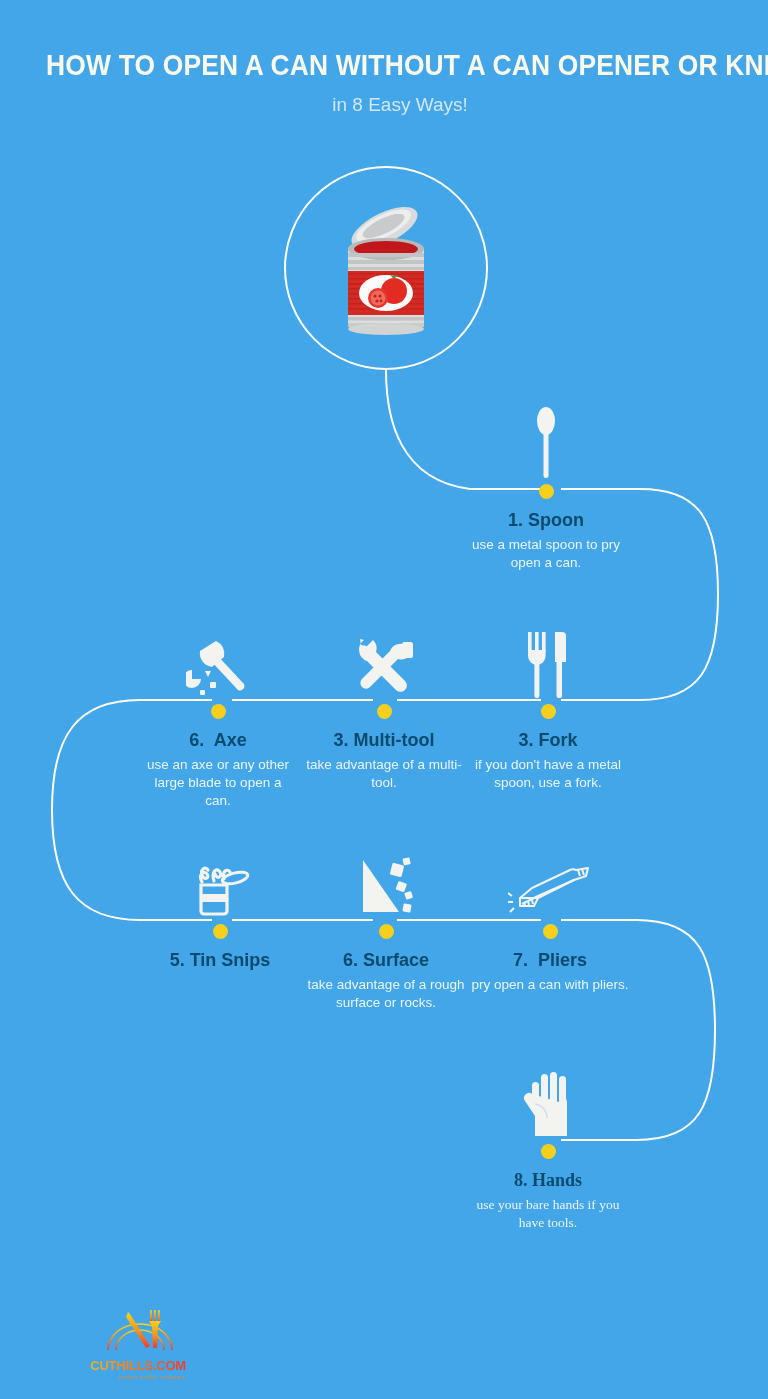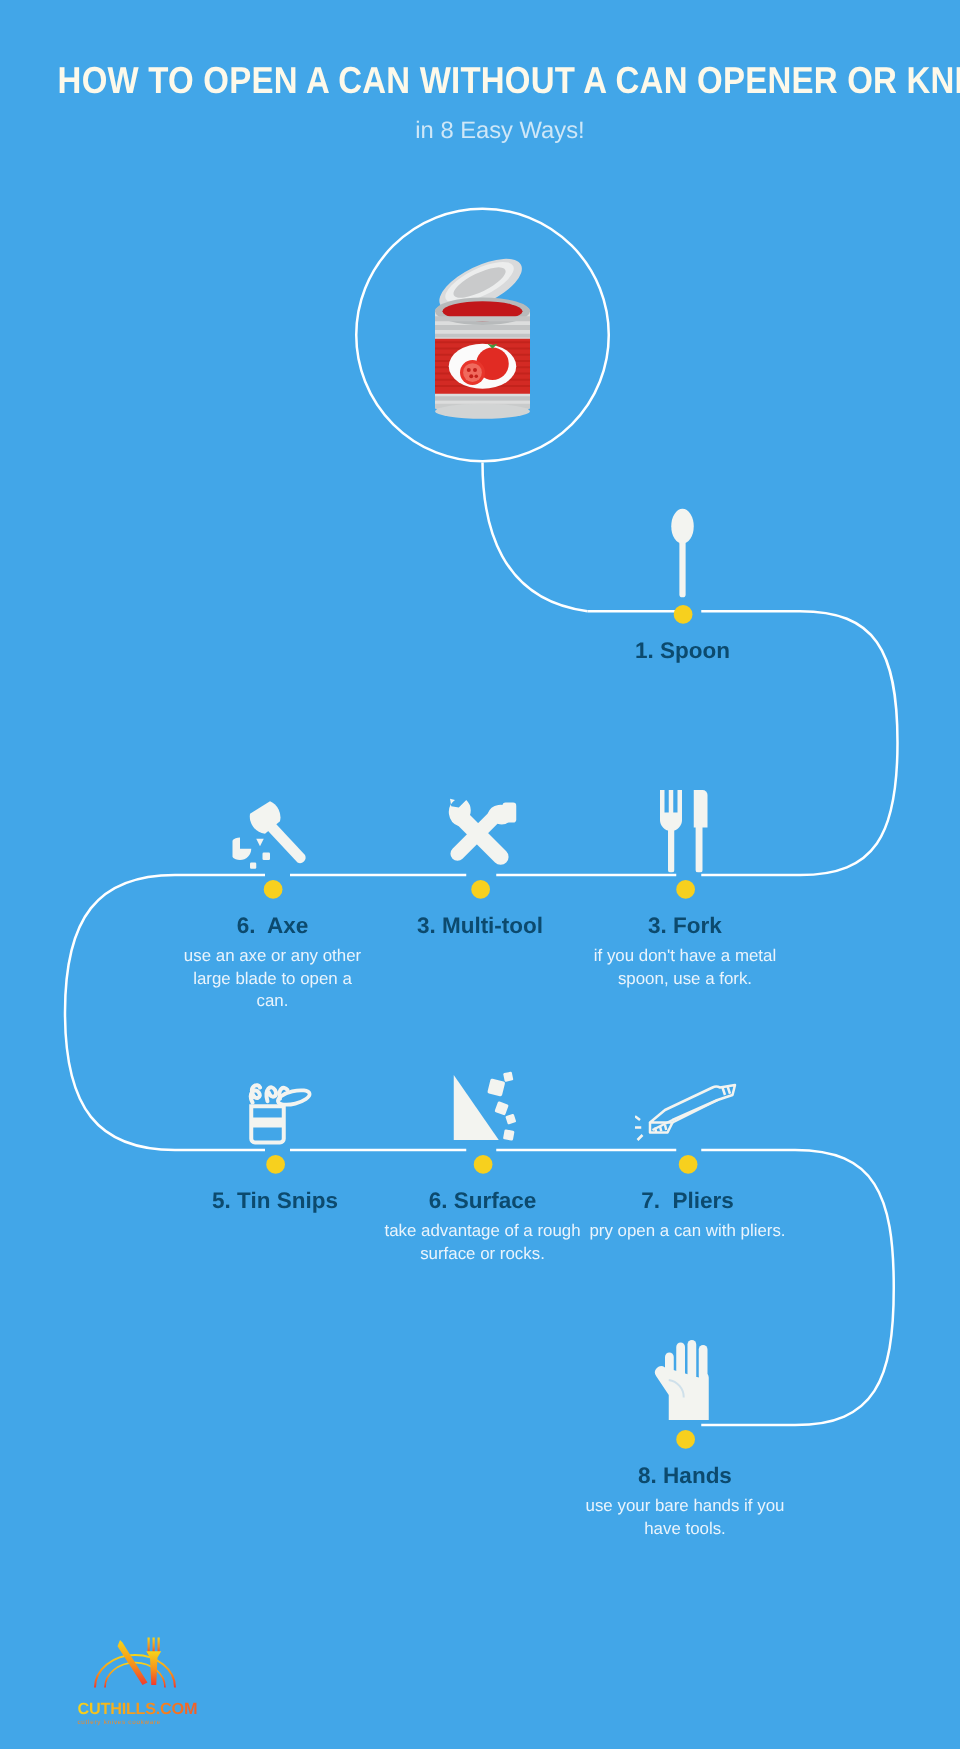--- a/index.html
+++ b/index.html
@@ -62,32 +62,32 @@
   }
 
   
   #node-1 { left: 466px; top: 404px; width: 160px; }
   #node-2 { left: 470px; top: 624px; width: 156px; }
   #node-3 { left: 306px; top: 624px; width: 156px; }
   #node-4 { left: 140px; top: 624px; width: 156px; }
   #node-5 { left: 140px; top: 844px; width: 160px; }
   #node-6 { left: 306px; top: 844px; width: 160px; }
   #node-7 { left: 470px; top: 844px; width: 160px; }
-  #node-8 { left: 468px; top: 1064px; width: 160px; }
+  #node-8 { left: 468px; top: 1064px; width: 160px; font-family: Liberation Serif, serif; }
 
   
   #can-circle {
     position: absolute; left: 284px; top: 166px;
     width: 204px; height: 204px;
     border: 2px solid #ffffff; border-radius: 50%;
     display: flex; align-items: center; justify-content: center;
   }
 
   
-  #logo { position: absolute; left: 62px; top: 1306px; width: 124px; text-align: left; }
+  #logo { position: absolute; left: 62px; top: 1306px; width: 124px; text-align: right; }
   .logo-text {
     font-size: 13px; font-weight: 700; letter-spacing: -0.2px;
     background: linear-gradient(90deg,#f6d31c 0%,#f6901c 45%,#ef3b2e 100%);
     -webkit-background-clip: text; background-clip: text; color: transparent;
   }
   .logo-tag { font-size: 5px; color: #f08a2a; letter-spacing: 0.6px; margin-top: 1px; }
 </style>
 </head>
 <body>
 
@@ -170,20 +170,21 @@
 
   <div class="node" id="node-1">
     <div class="icon-wrap">
       <svg width="26" height="72" viewBox="0 0 26 72">
         <ellipse cx="13" cy="15" rx="9" ry="14" fill="#f3f4f0"></ellipse>
         <rect x="10.5" y="26" width="5" height="46" rx="2.5" fill="#f3f4f0"></rect>
       </svg>
     </div>
     <div class="dot"></div>
     <div class="node-title">1. Spoon</div>
+    <div class="node-desc">use a metal spoon to pry open a can.</div>
   </div>
 
   <div class="node" id="node-2">
     <div class="icon-wrap">
       <svg width="48" height="66" viewBox="0 0 48 66">
         <rect x="4" y="0" width="3.6" height="20" fill="#f3f4f0"></rect>
         <rect x="11" y="0" width="3.6" height="20" fill="#f3f4f0"></rect>
         <rect x="18" y="0" width="3.6" height="20" fill="#f3f4f0"></rect>
         <path d="M4,18 h17.6 v6 a8.8,8.8 0 0 1 -17.6,0 z" fill="#f3f4f0"></path>
         <rect x="10.4" y="28" width="5" height="38" rx="2" fill="#f3f4f0"></rect>
@@ -205,20 +206,21 @@
         </g>
 
         <g fill="#f3f4f0" transform="rotate(90 31 31)">
           <path d="M12,6 a11,11 0 0 0 3,19 l28,28 a5.5,5.5 0 0 0 8,-8 l-28,-28 a11,11 0 0 0 -3,-11 z"></path>
           <rect x="6" y="2" width="16" height="11" rx="2.5"></rect>
         </g>
       </svg>
     </div>
     <div class="dot"></div>
     <div class="node-title">3. Multi-tool</div>
+    <div class="node-desc">take advantage of a multi-tool.</div>
   </div>
 
   <div class="node" id="node-4">
     <div class="icon-wrap">
       <svg width="64" height="60" viewBox="0 0 64 60">
         <g fill="#f3f4f0">
 
           <path d="M30,16 L58,46 a4.5,4.5 0 0 1 -6,6 L24,22 z"></path>
 
           <path d="M30,3 a14,14 0 0 1 8,16 l-12,10 a14,14 0 0 1 -12,-16 z"></path>

